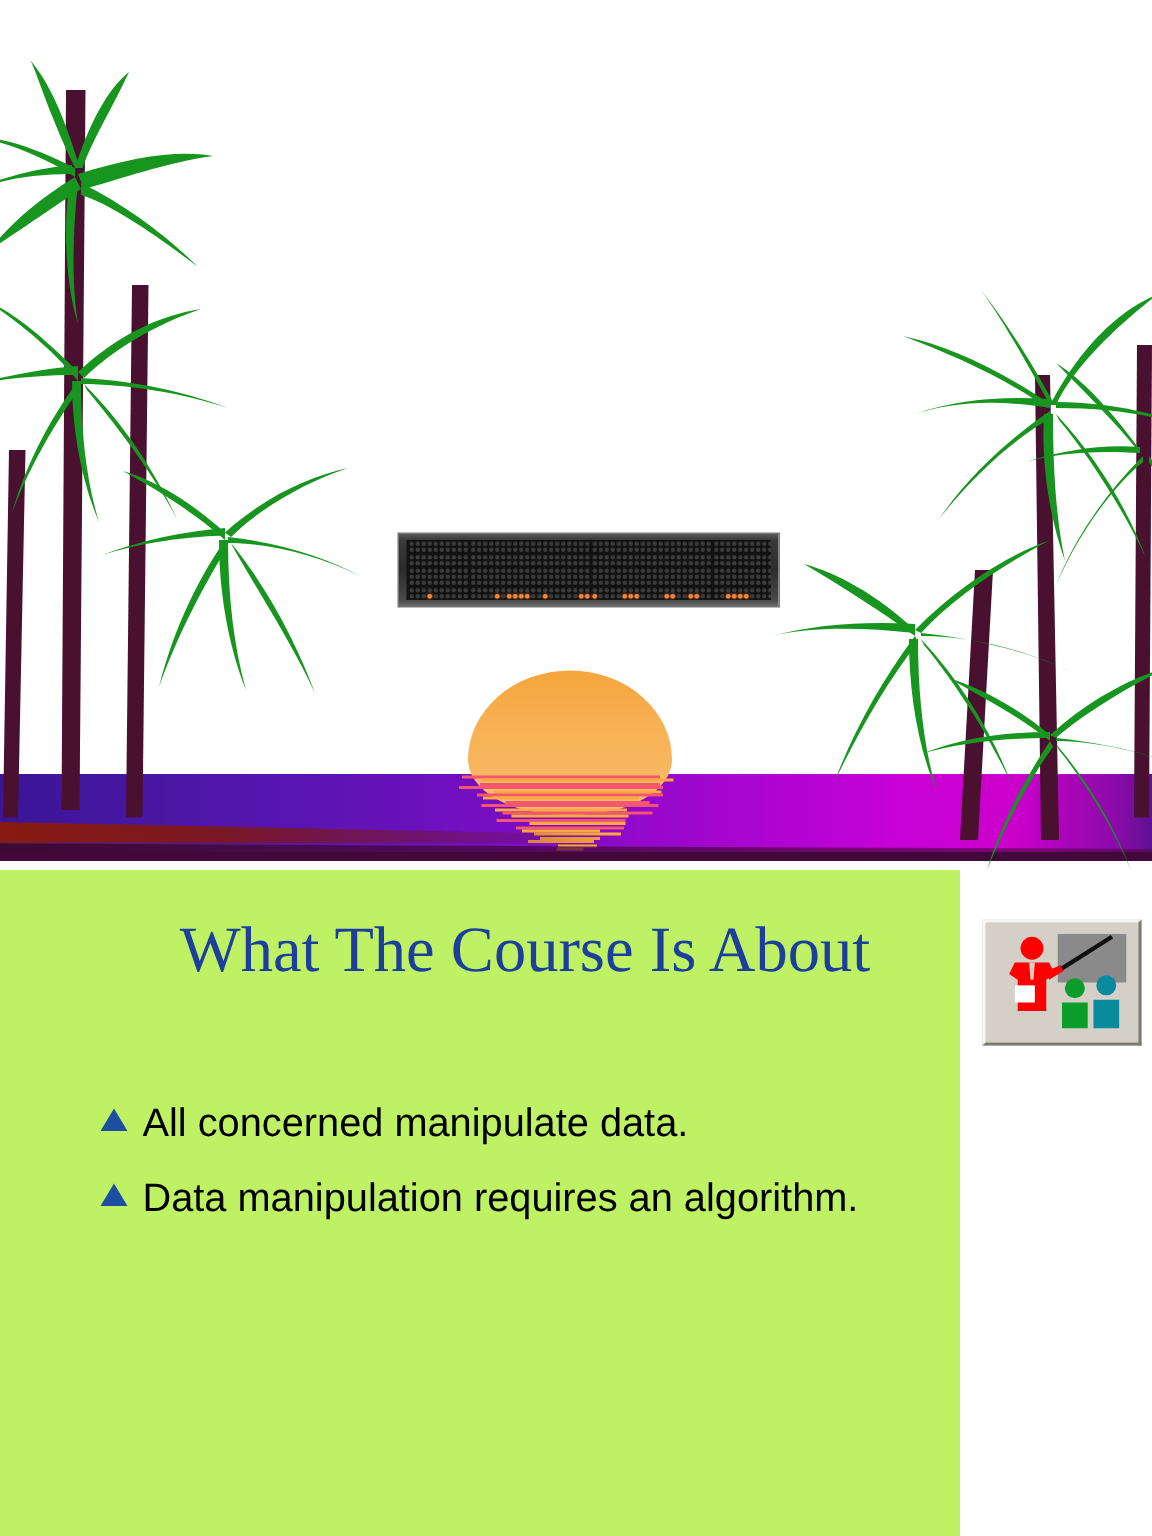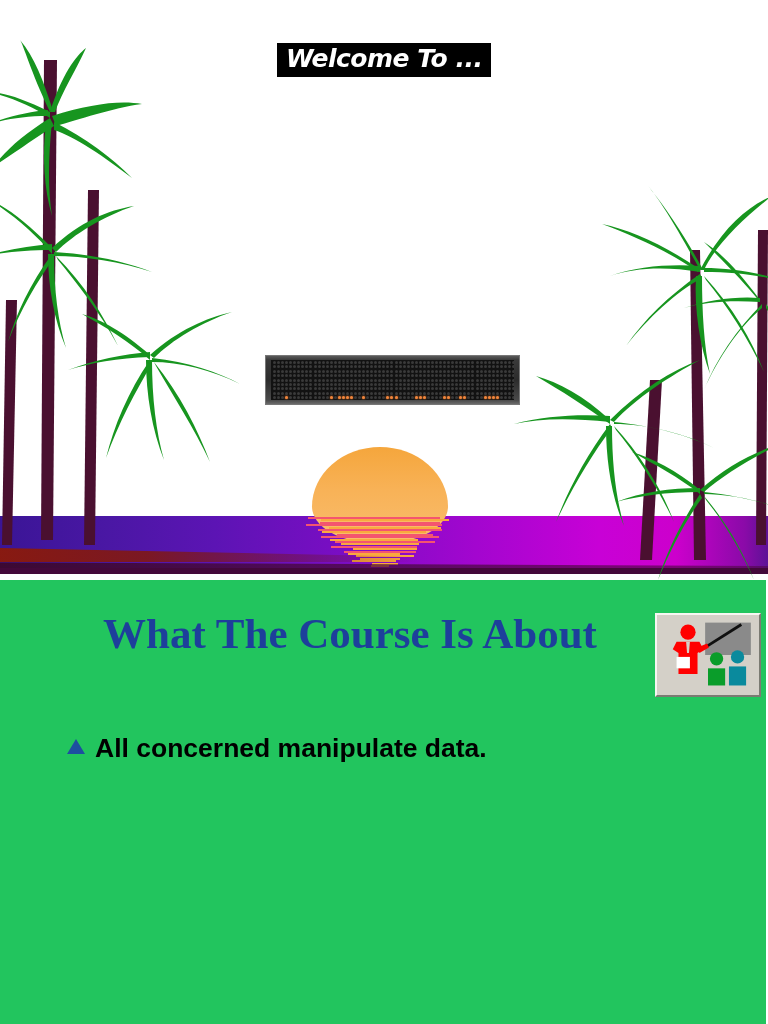--- a/index.html
+++ b/index.html
@@ -158,24 +158,23 @@
     font-size: 46px;
     line-height: 56px;
     white-space: nowrap;
   }
 
   
   #slide-content {
     position: absolute;
     left: 0;
     top: 580px;
-    width: 766px;
+    width: 640px;
     height: 444px;
-    background: #22c55e;
-    font-weight: bold;
+    background: #bef264;
   }
   .content-heading {
     position: absolute;
     left: 0;
     top: 28px;
     width: 700px;
     text-align: center;
     color: #1d3f9b;
     font-family: "Liberation Serif", serif;
     font-size: 43px;
@@ -885,21 +884,20 @@
         <path d="M700 490 C676 470 652 458 632 452 C654 464 680 478 700 494 Z"></path>
         <path d="M700 490 C726 466 754 452 780 444 C752 458 722 476 704 492 Z"></path>
         <path d="M700 492 C666 492 638 496 616 502 C642 492 670 488 700 488 Z"></path>
         <path d="M704 492 C742 496 772 504 794 514 C766 502 732 494 704 494 Z"></path>
         <path d="M700 494 C680 524 666 554 658 580 C670 550 686 520 702 498 Z"></path>
         <path d="M704 496 C728 524 744 554 754 580 C742 552 724 522 706 500 Z"></path>
       </g>
     </g>
   </svg>
 
-  <div class="welcome-banner">Welcome To ...</div>
 
 </div>
 
 <div id="slide-content">
 
   <div class="content-heading">What The Course Is About</div>
 
   <div class="classroom-icon">
     <svg viewBox="0 0 106 84" width="102" height="80" xmlns="http://www.w3.org/2000/svg">
       <rect x="0" y="0" width="106" height="84" fill="#d4d0c8"></rect>
@@ -917,14 +915,15 @@
       <circle cx="62" cy="46" r="7" fill="#0a9d2a"></circle>
       <path d="M53 56 L71 56 L71 74 L53 74 Z" fill="#0a9d2a"></path>
 
       <circle cx="84" cy="44" r="7" fill="#0a8a9d"></circle>
       <path d="M75 54 L93 54 L93 74 L75 74 Z" fill="#0a8a9d"></path>
     </svg>
   </div>
 
   <div class="bullet-list" id="bullet-list">
       <div class="bullet-row"><span class="tri"></span><span>All concerned manipulate data.</span></div>
+      <div class="bullet-row"><span class="tri"></span><span>Data manipulation requires an algorithm.</span></div>
     </div>
 </div>
 
 </body></html>

